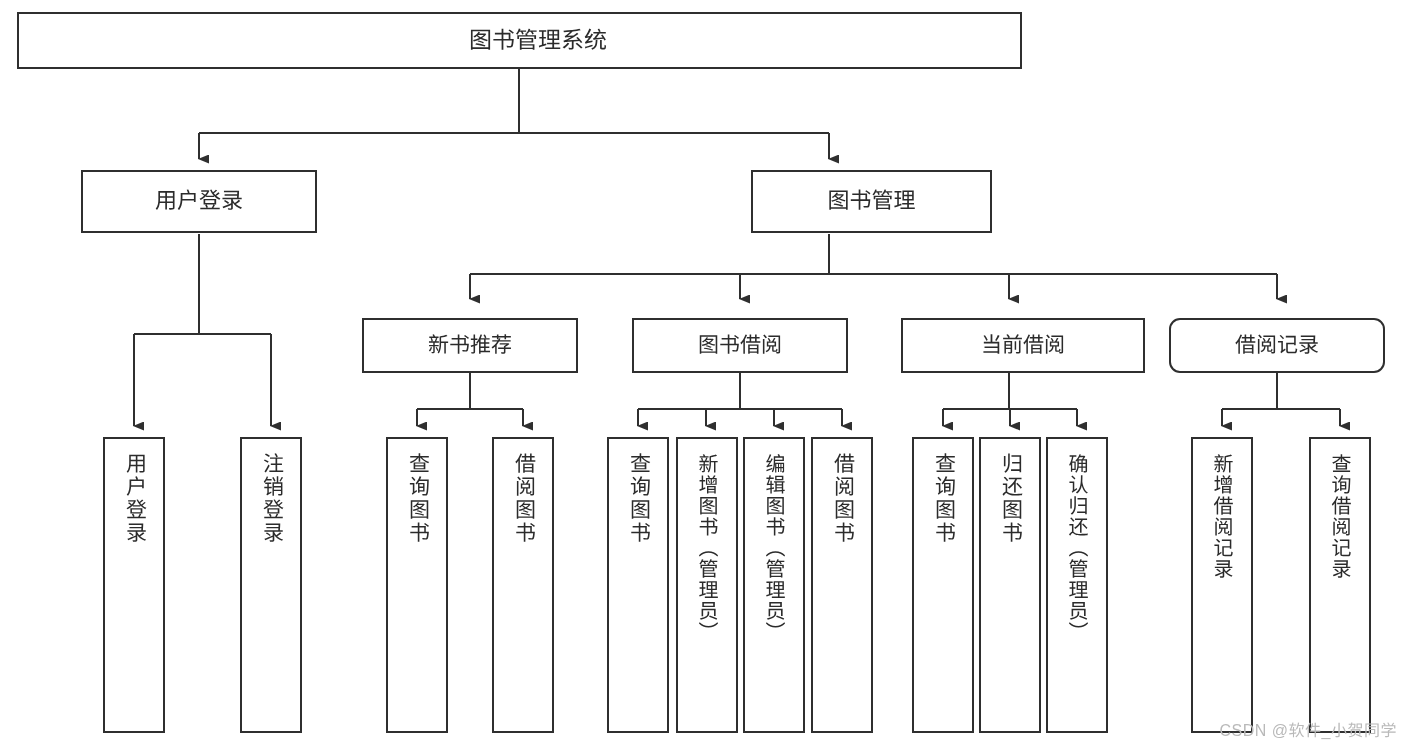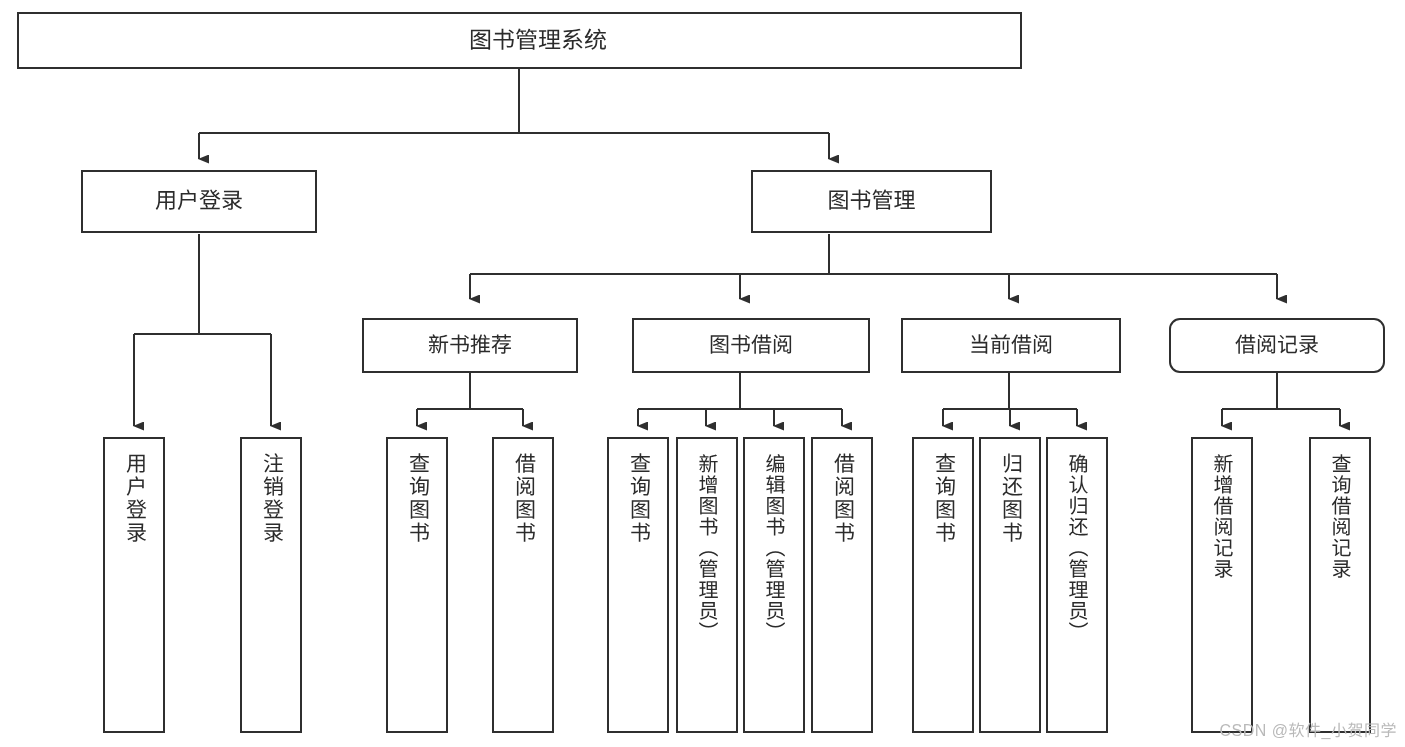--- a/index.html
+++ b/index.html
@@ -149,25 +149,25 @@
   </div>
 
   <div class="node level-2" style="left:711px; top:170px; width:241px; height:63px;margin-left:40px;">
     <span class="node-label">图书管理</span>
   </div>
 
   <div class="node level-3" style="left:362px; top:318px; width:216px; height:55px;font-family:Liberation Serif, serif;">
     <span class="node-label">新书推荐</span>
   </div>
 
-  <div class="node level-3" style="left:632px; top:318px; width:238px; height:55px;">
+  <div class="node level-3" style="left:632px; top:318px; width:216px; height:55px;">
     <span class="node-label">图书借阅</span>
   </div>
 
-  <div class="node level-3" style="left:901px; top:318px; width:220px; height:55px;">
+  <div class="node level-3" style="left:901px; top:318px; width:244px; height:55px;">
     <span class="node-label">当前借阅</span>
   </div>
 
   <div class="node level-3" style="left:1169px; top:318px; width:216px; height:55px;border-radius:11px;">
     <span class="node-label">借阅记录</span>
   </div>
 
   <div class="node node-leaf" style="left:103px; top:437px; width:62px; height:296px;">
     <span class="node-label">用户登录</span>
   </div>

